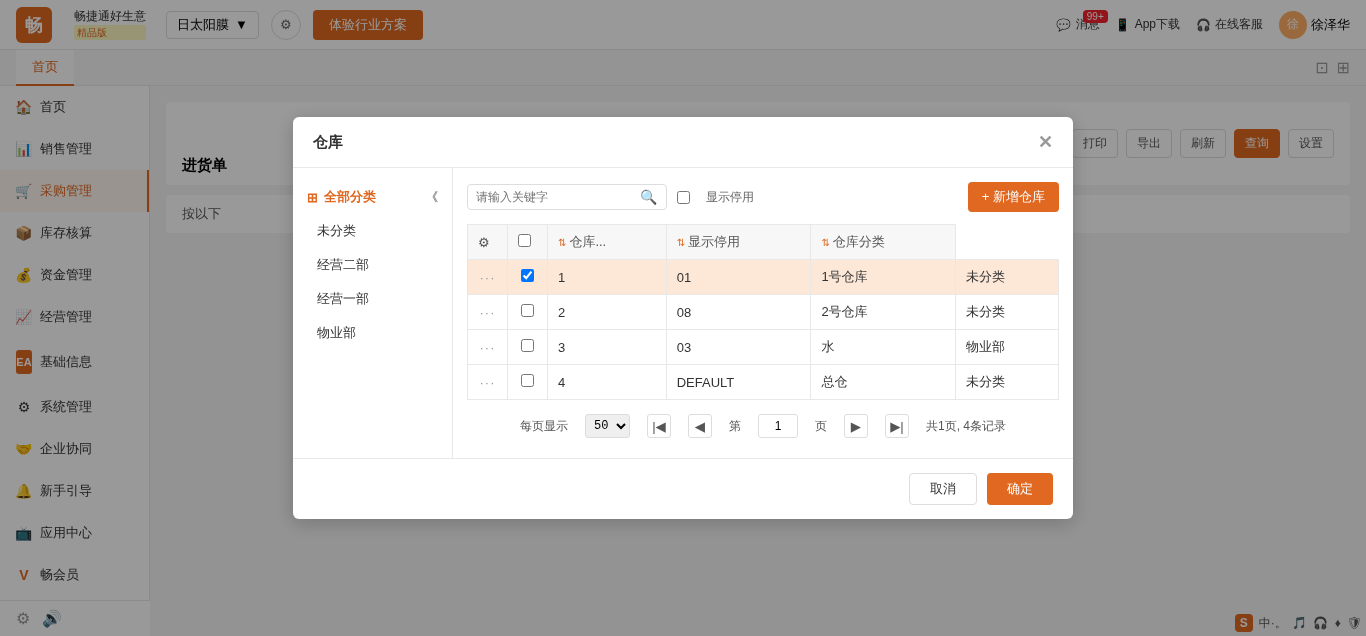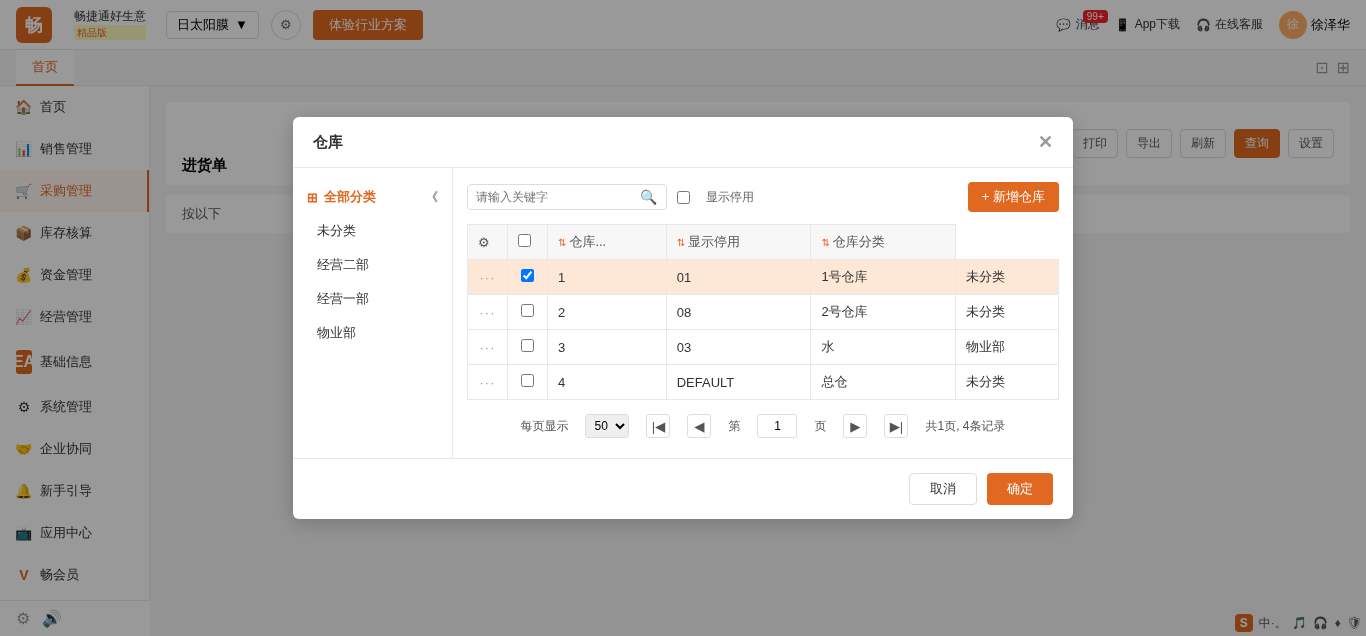--- a/index.html
+++ b/index.html
@@ -196,21 +196,21 @@
       width: 24px; height: 24px; border: 1px solid #ddd; border-radius: 3px;
       display: flex; align-items: center; justify-content: center;
       cursor: pointer; background: #fff; color: #555;
     }
     .page-input {
       width: 40px; height: 24px; border: 1px solid #ddd; border-radius: 3px;
       text-align: center; font-size: 12px;
     }
     .per-page-select {
       height: 24px; border: 1px solid #ddd; border-radius: 3px;
-      font-size: 12px; padding: 0 4px;
+      font-size: 12px; padding: 0 4px; font-family: Liberation Mono, monospace;
     }
 
     
     .modal-footer {
       padding: 14px 20px;
       border-top: 1px solid #e8e8e8;
       display: flex; justify-content: flex-end; gap: 10px;
     }
     .cancel-btn {
       background: #fff; color: #333; border: 1px solid #ddd;
@@ -323,21 +323,21 @@
     </div>
     <div class="sidebar-item">
       <span class="sidebar-icon">💰</span>
       <span>资金管理</span>
     </div>
     <div class="sidebar-item">
       <span class="sidebar-icon">📈</span>
       <span>经营管理</span>
     </div>
     <div class="sidebar-item">
-      <span class="sidebar-icon" style="font-size:16px;font-weight:bold;background:#e06820;color:#fff;border-radius:3px;padding:12px 3px;">EA</span>
+      <span class="sidebar-icon" style="font-size:11px;font-weight:bold;background:#e06820;color:#fff;border-radius:3px;padding:12px 3px;">EA</span>
       <span>基础信息</span>
     </div>
     <div class="sidebar-item">
       <span class="sidebar-icon">⚙</span>
       <span>系统管理</span>
     </div>
     <div class="sidebar-item">
       <span class="sidebar-icon">🤝</span>
       <span>企业协同</span>
     </div>

